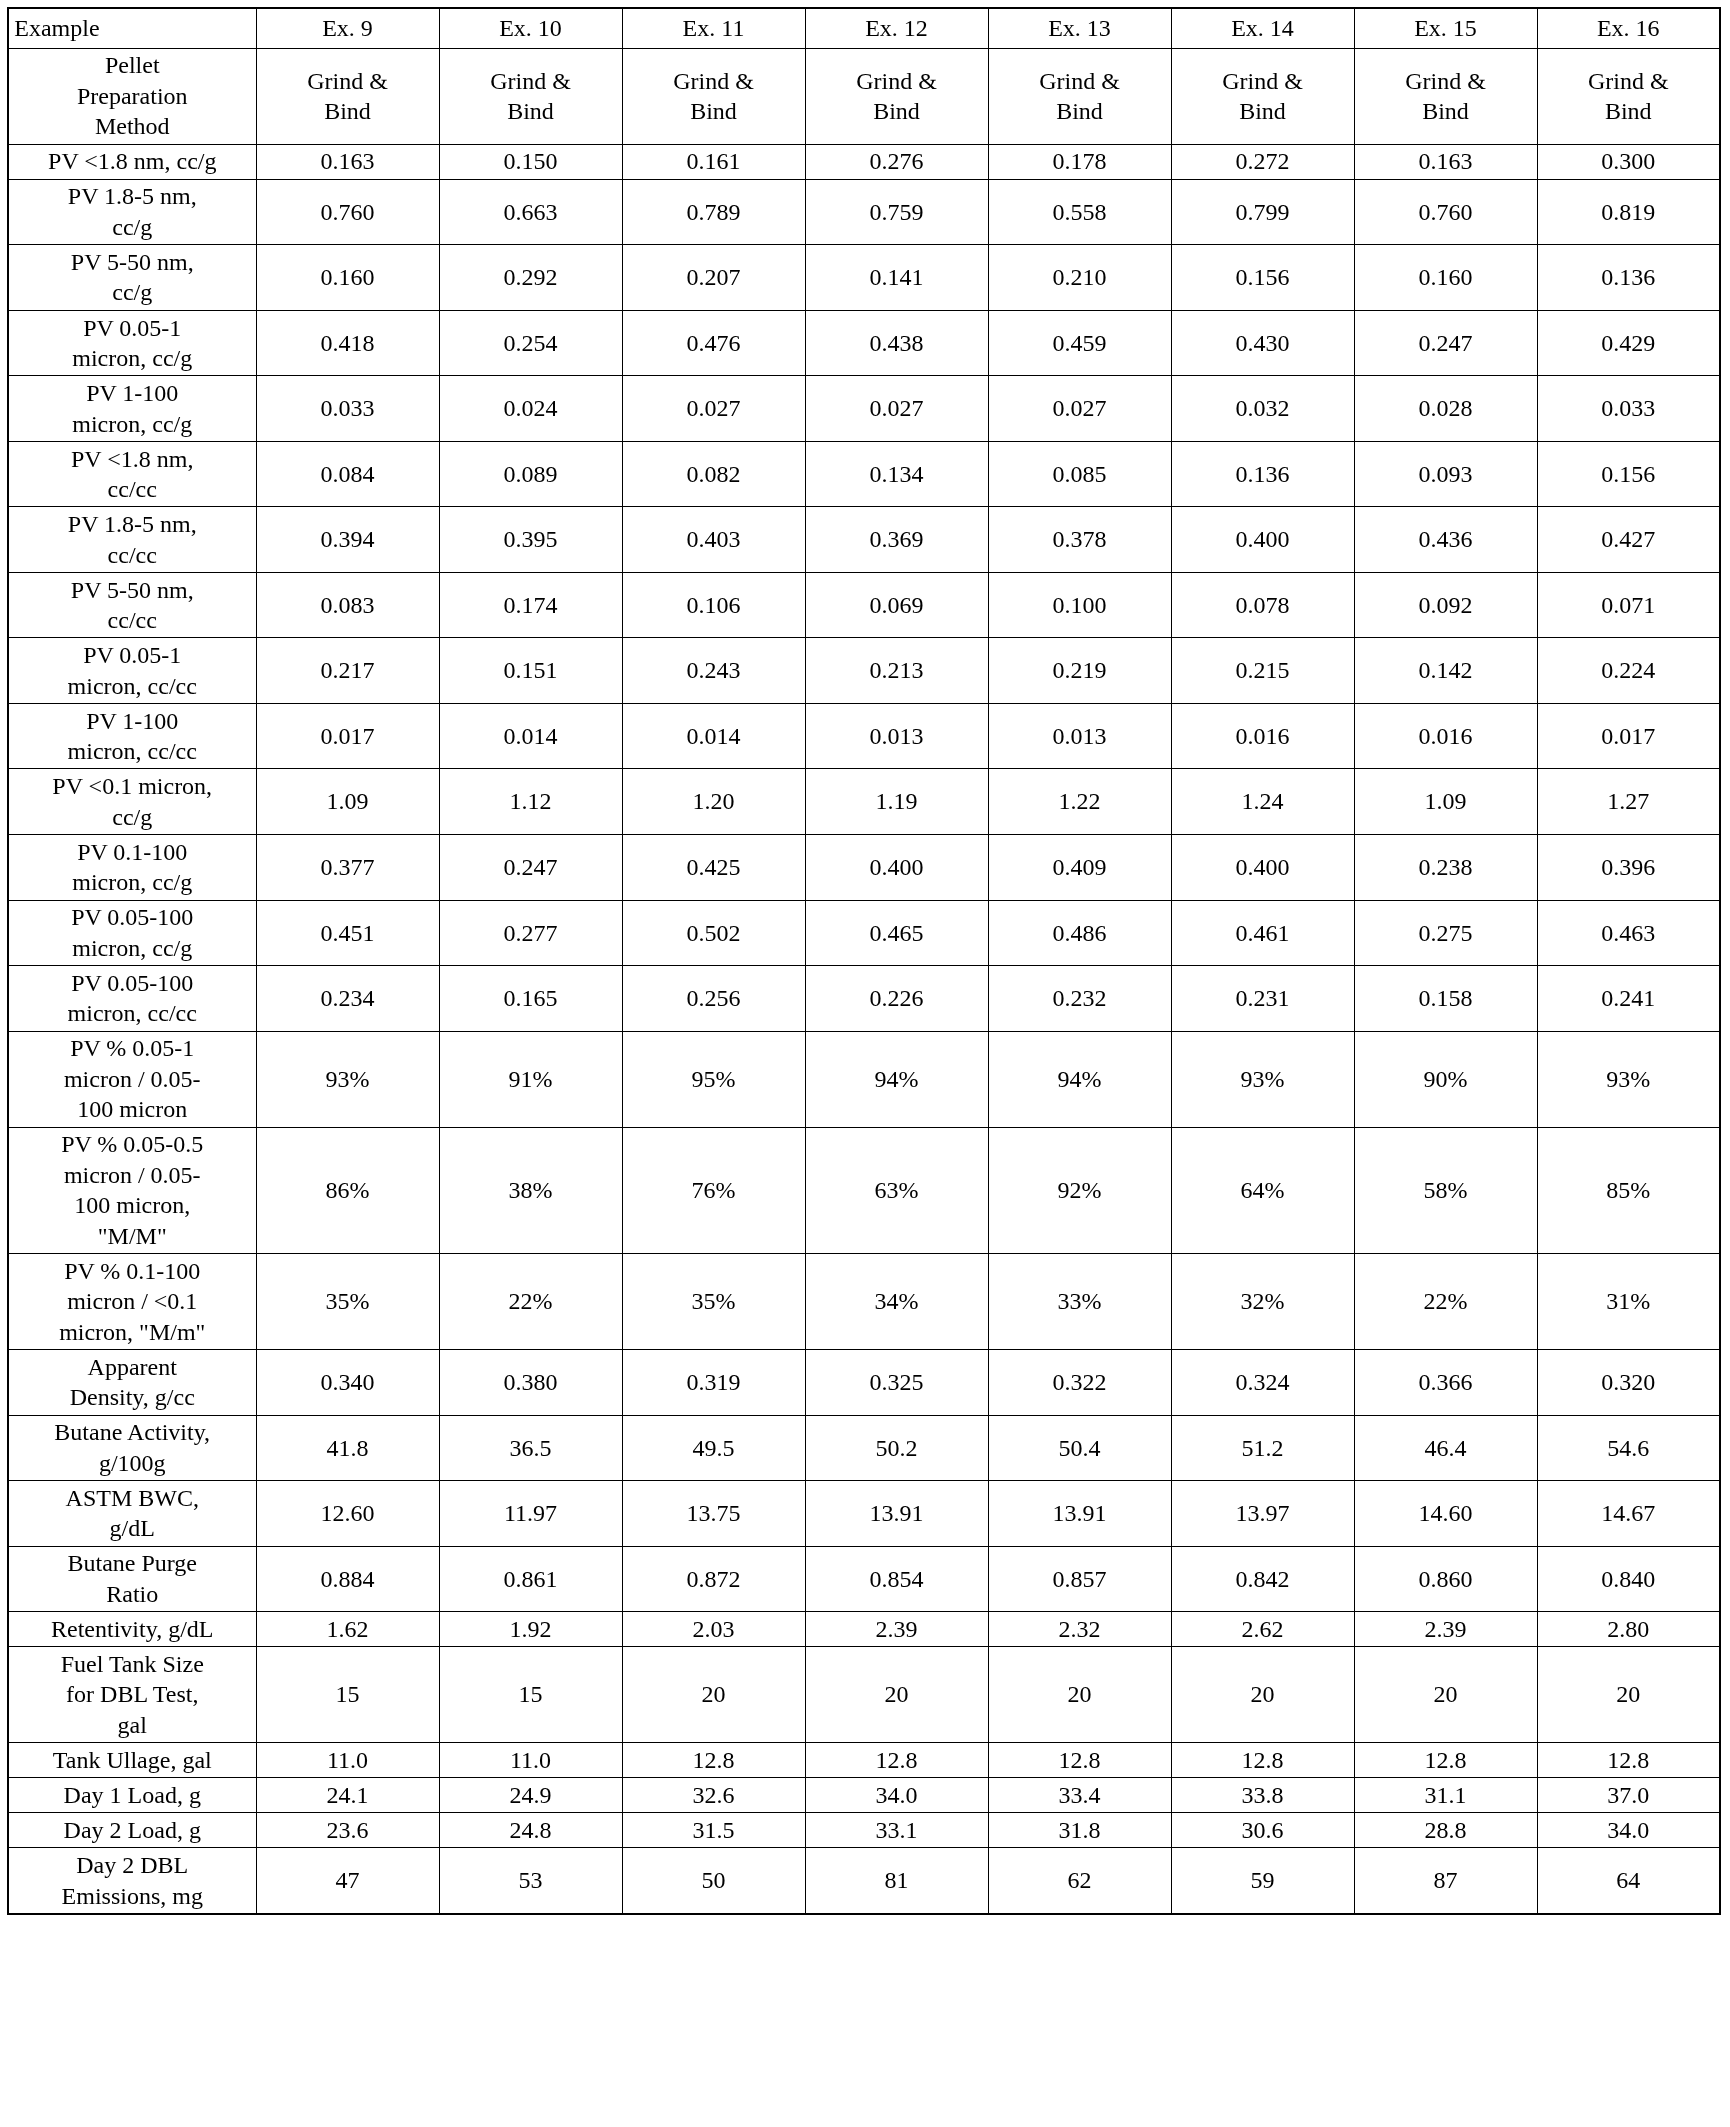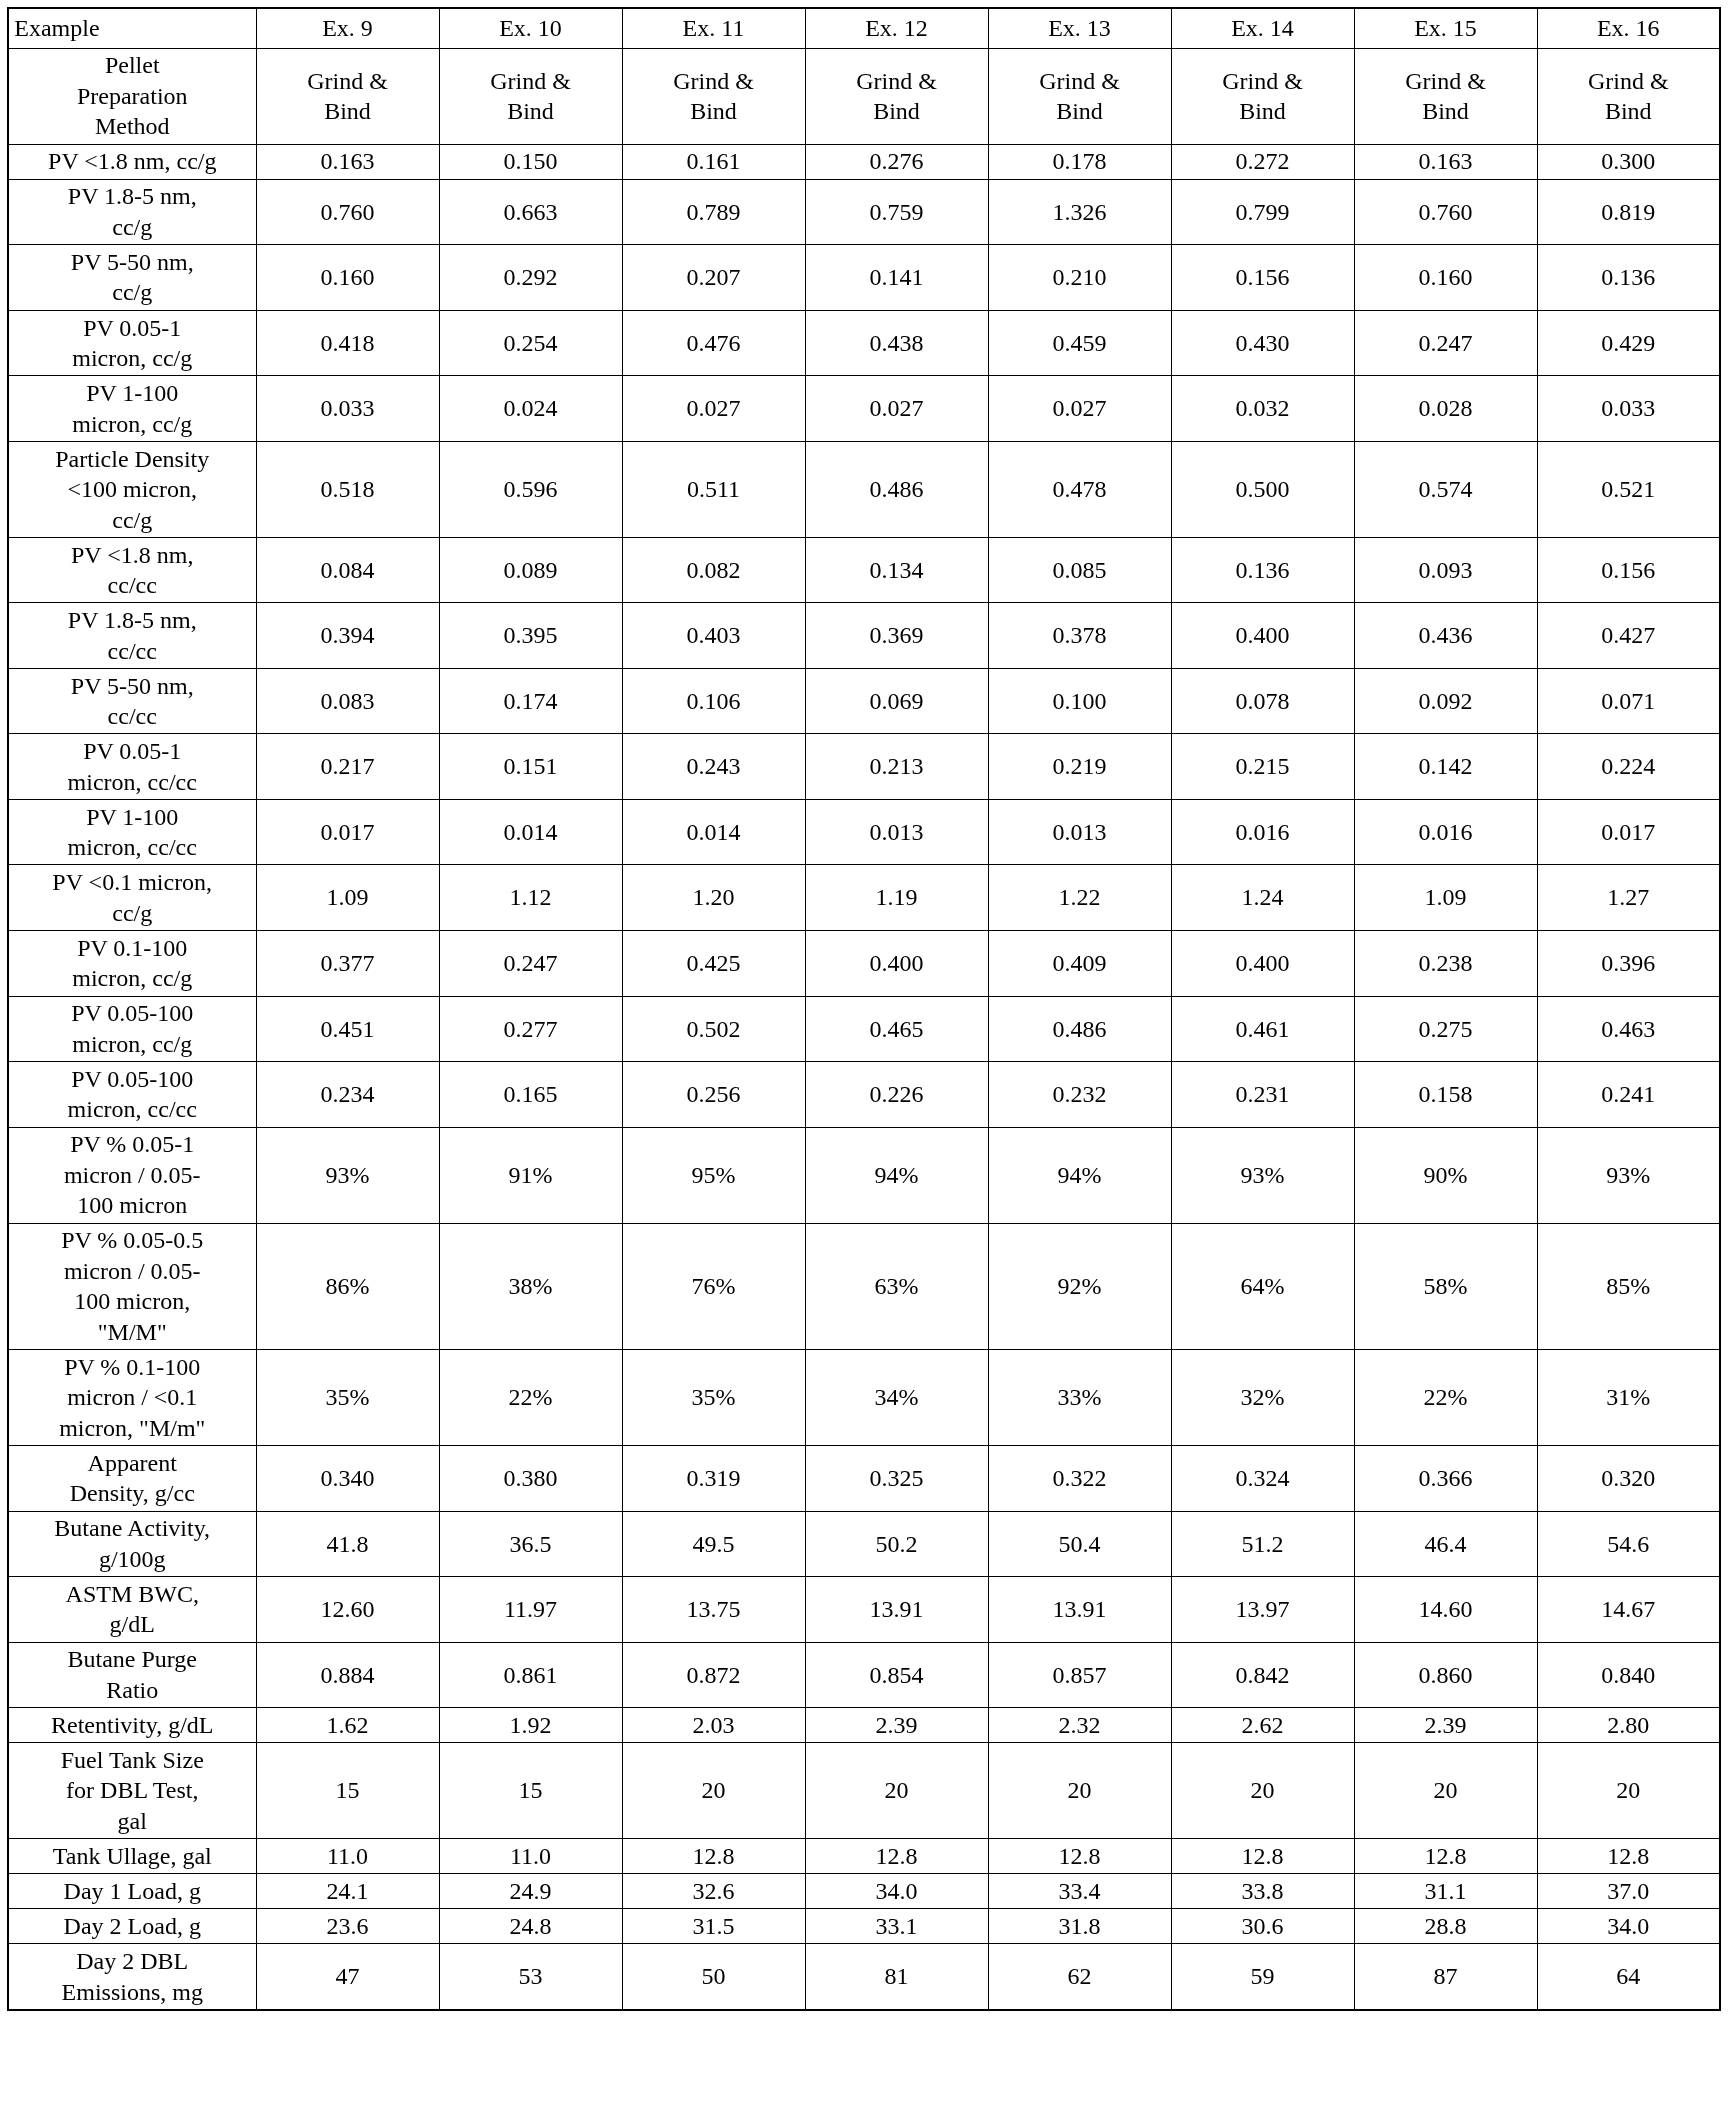--- a/index.html
+++ b/index.html
@@ -151,21 +151,21 @@
         </tr>
         <tr>
           <td class="row-label">
             <span class="wrapcell">PV 1.8-5 nm,</span>
             <span class="wrapcell">cc/g</span>
           </td>
           <td class="value">0.760</td>
           <td class="value">0.663</td>
           <td class="value">0.789</td>
           <td class="value">0.759</td>
-          <td class="value">1.326</td>
+          <td class="value">0.558</td>
           <td class="value">0.799</td>
           <td class="value">0.760</td>
           <td class="value">0.819</td>
         </tr>
         <tr>
           <td class="row-label">
             <span class="wrapcell">PV 5-50 nm,</span>
             <span class="wrapcell">cc/g</span>
           </td>
           <td class="value">0.160</td>
@@ -200,35 +200,20 @@
           <td class="value">0.024</td>
           <td class="value">0.027</td>
           <td class="value">0.027</td>
           <td class="value">0.027</td>
           <td class="value">0.032</td>
           <td class="value">0.028</td>
           <td class="value">0.033</td>
         </tr>
         <tr>
           <td class="row-label">
-            <span class="wrapcell">Particle Density</span>
-            <span class="wrapcell">&lt;100 micron,</span>
-            <span class="wrapcell">cc/g</span>
-          </td>
-          <td class="value">0.518</td>
-          <td class="value">0.596</td>
-          <td class="value">0.511</td>
-          <td class="value">0.486</td>
-          <td class="value">0.478</td>
-          <td class="value">0.500</td>
-          <td class="value">0.574</td>
-          <td class="value">0.521</td>
-        </tr>
-        <tr>
-          <td class="row-label">
             <span class="wrapcell">PV &lt;1.8 nm,</span>
             <span class="wrapcell">cc/cc</span>
           </td>
           <td class="value">0.084</td>
           <td class="value">0.089</td>
           <td class="value">0.082</td>
           <td class="value">0.134</td>
           <td class="value">0.085</td>
           <td class="value">0.136</td>
           <td class="value">0.093</td>

